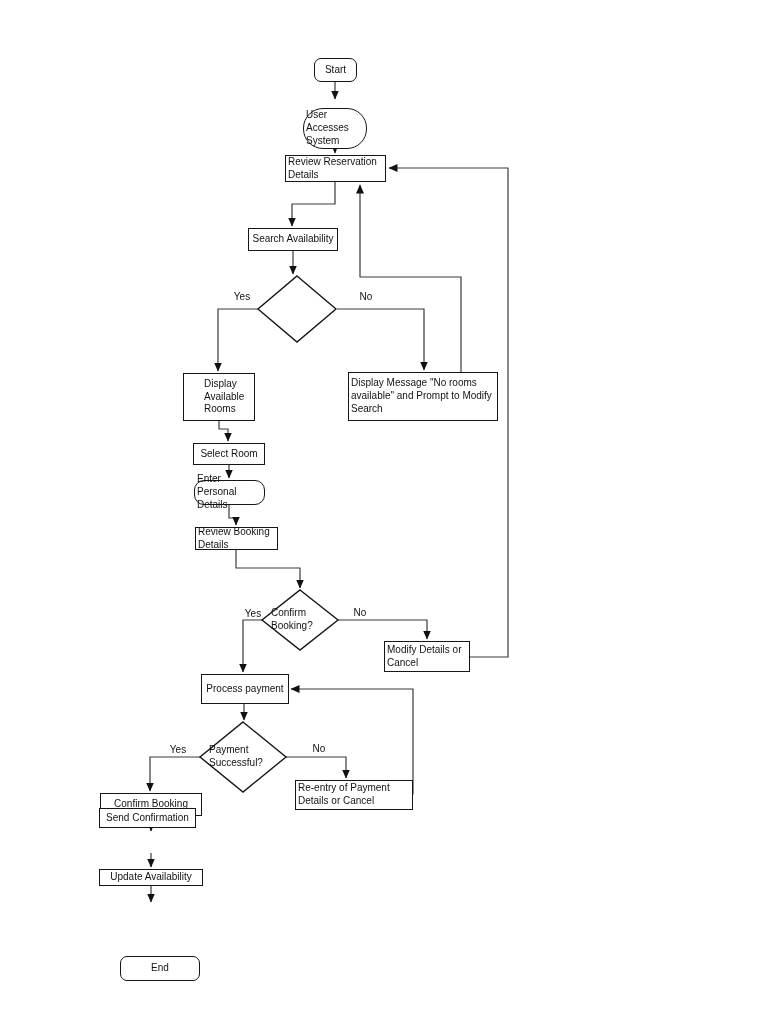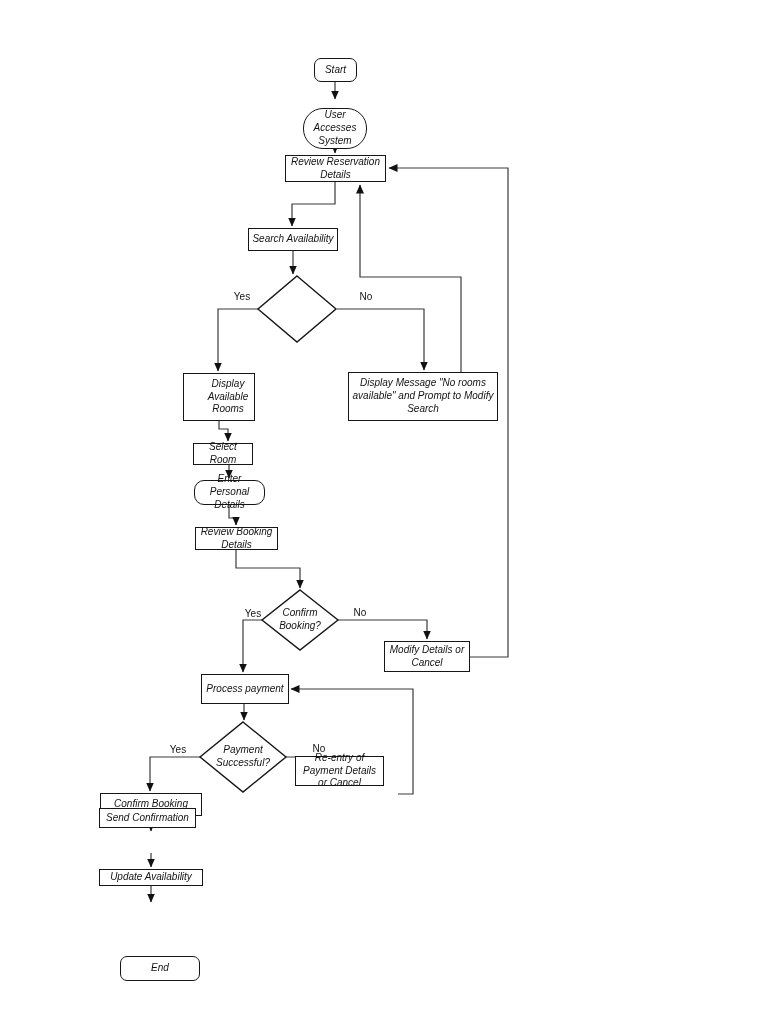--- a/index.html
+++ b/index.html
@@ -31,25 +31,24 @@
     width: 768px; height: 1024px;
   }
   .node {
     position: absolute;
     box-sizing: border-box;
     background: #ffffff;
     border: 1.5px solid #161616;
     display: flex;
     align-items: center;
     justify-content: center;
-    text-align: center;
+    text-align: left;
     font-size: 10px;
     line-height: 1.28;
     padding: 1px 2px;
-    font-style: italic;
   }
   .node.terminator {
     border-radius: 7px;
   }
   .node.decision {
     border: none;
     background: transparent;
     padding: 0 9px;
   }
   .edge-label {
@@ -107,42 +106,42 @@
       </div>
       <div class="node process" style="left: 248px; top: 228px; width: 90px; height: 23px;">
         <span>Search Availability</span>
       </div>
       <div class="node process" style="left: 183px; top: 373px; width: 72px; height: 48px; padding-left: 20px;">
         <span>Display Available Rooms</span>
       </div>
       <div class="node process" style="left: 348px; top: 372px; width: 150px; height: 49px;">
         <span>Display Message "No rooms available" and Prompt to Modify Search</span>
       </div>
-      <div class="node process" style="left: 193px; top: 443px; width: 60px; height: 22px;">
+      <div class="node process" style="left: 193px; top: 443px; width: 72px; height: 22px;">
         <span>Select Room</span>
       </div>
       <div class="node process" style="left: 194px; top: 480px; width: 71px; height: 25px; border-radius: 10px;">
         <span>Enter Personal Details</span>
       </div>
       <div class="node process" style="left: 195px; top: 527px; width: 83px; height: 23px;">
         <span>Review Booking Details</span>
       </div>
       <div class="node decision" style="left: 262px; top: 590px; width: 76px; height: 60px;">
         <span>Confirm Booking?</span>
       </div>
       <div class="node process" style="left: 384px; top: 641px; width: 86px; height: 31px;">
         <span>Modify Details or Cancel</span>
       </div>
       <div class="node process" style="left: 201px; top: 674px; width: 88px; height: 30px;">
         <span>Process payment</span>
       </div>
       <div class="node decision" style="left: 200px; top: 722px; width: 86px; height: 70px;">
         <span>Payment Successful?</span>
       </div>
-      <div class="node process" style="left: 295px; top: 756px; width: 89px; height: 30px;">
+      <div class="node process" style="left: 295px; top: 780px; width: 118px; height: 30px;">
         <span>Re-entry of Payment Details or Cancel</span>
       </div>
       <div class="node process" style="left: 100px; top: 793px; width: 102px; height: 23px;">
         <span>Confirm Booking</span>
       </div>
       <div class="node process" style="left: 99px; top: 808px; width: 97px; height: 20px;">
         <span>Send Confirmation</span>
       </div>
       <div class="node process" style="left: 99px; top: 869px; width: 104px; height: 17px;">
         <span>Update Availability</span>

